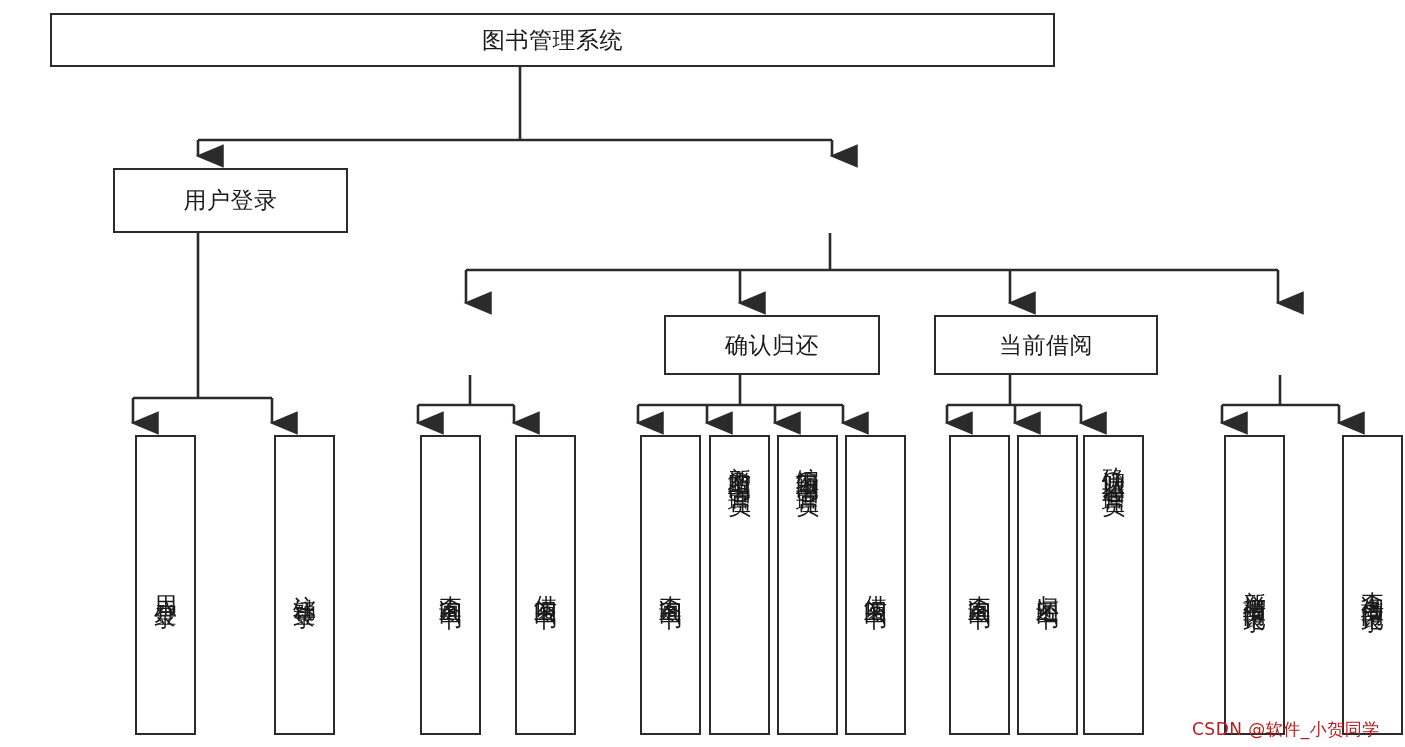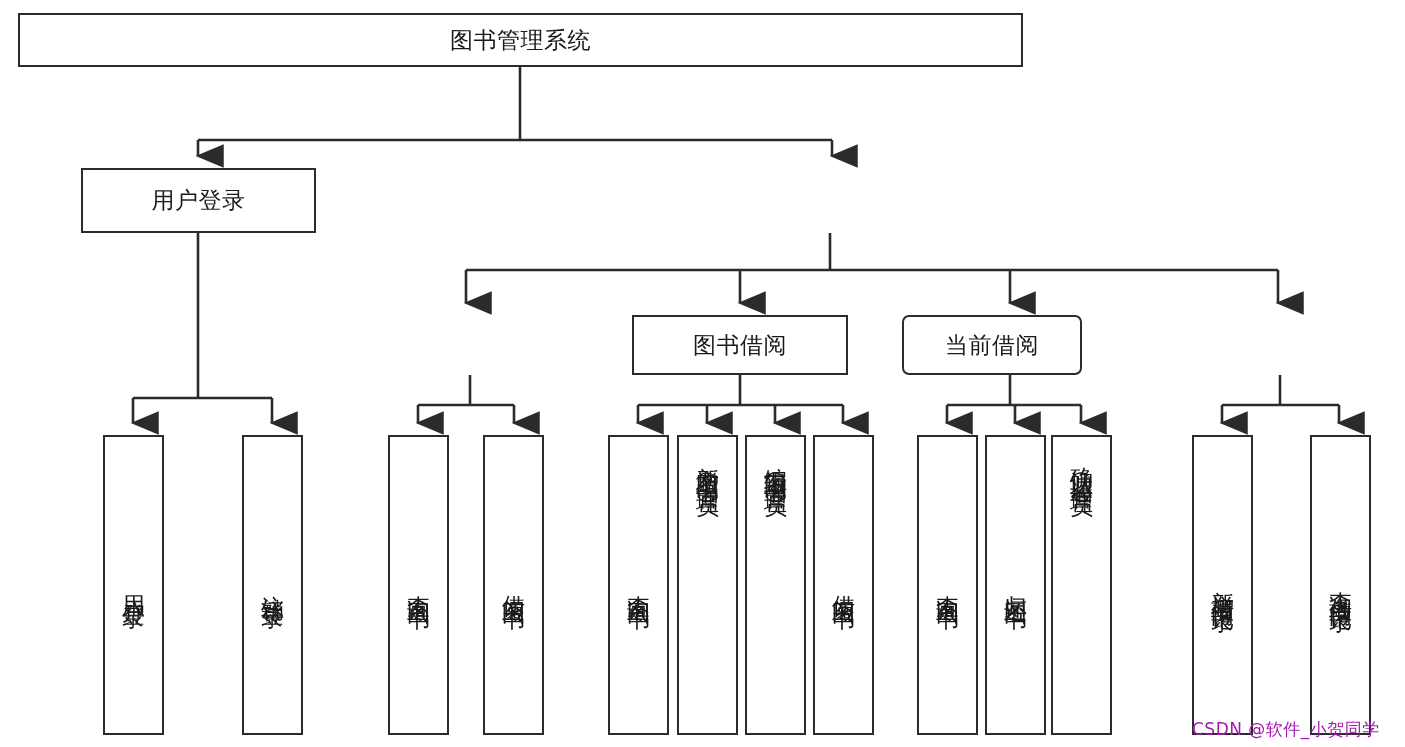--- a/index.html
+++ b/index.html
@@ -27,20 +27,21 @@
   }
   .node {
     position: absolute;
     box-sizing: border-box;
     background: #ffffff;
     border: 2px solid #2b2b2b;
     display: flex;
     align-items: center;
     justify-content: center;
     color: #1a1a1a;
+    margin-left: 32px;
   }
   .node .lbl {
     display: block;
     text-align: center;
     line-height: 1.15;
   }
   
   .node.horiz .lbl {
     writing-mode: horizontal-tb;
     font-size: 23px;
@@ -61,21 +62,21 @@
     font-size: 23px;
     letter-spacing: 4px;
     line-height: 1;
   }
   .node.vert.centered {
     align-items: center;
     padding-top: 0;
   }
   .watermark {
     position: absolute;
-    color: #a21caf;
+    color: #b91c1c;
     font-size: 17px;
     white-space: nowrap;
     letter-spacing: 0.5px;
   }
 </style>
 </head>
 <body>
 
 <div id="canvas">
 
@@ -131,23 +132,23 @@
 
   <div class="node horiz root" style="left:18px; top:13px; width:1005px; height:54px;">
     <span class="lbl">图书管理系统</span>
   </div>
 
   <div class="node horiz" style="left:81px; top:168px; width:235px; height:65px;">
     <span class="lbl">用户登录</span>
   </div>
 
   <div class="node horiz" style="left:632px; top:315px; width:216px; height:60px;">
-    <span class="lbl">图书借阅</span>
+    <span class="lbl">确认归还</span>
   </div>
-  <div class="node horiz" style="left:902px; top:315px; width:180px; height:60px;border-radius:7px;">
+  <div class="node horiz" style="left:902px; top:315px; width:224px; height:60px;">
     <span class="lbl">当前借阅</span>
   </div>
 
   <div class="node vert centered" style="left:103px; top:435px; width:61px; height:300px;">
     <span class="lbl">用户登录</span>
   </div>
   <div class="node vert centered" style="left:242px; top:435px; width:61px; height:300px;">
     <span class="lbl">注销登录</span>
   </div>
 

